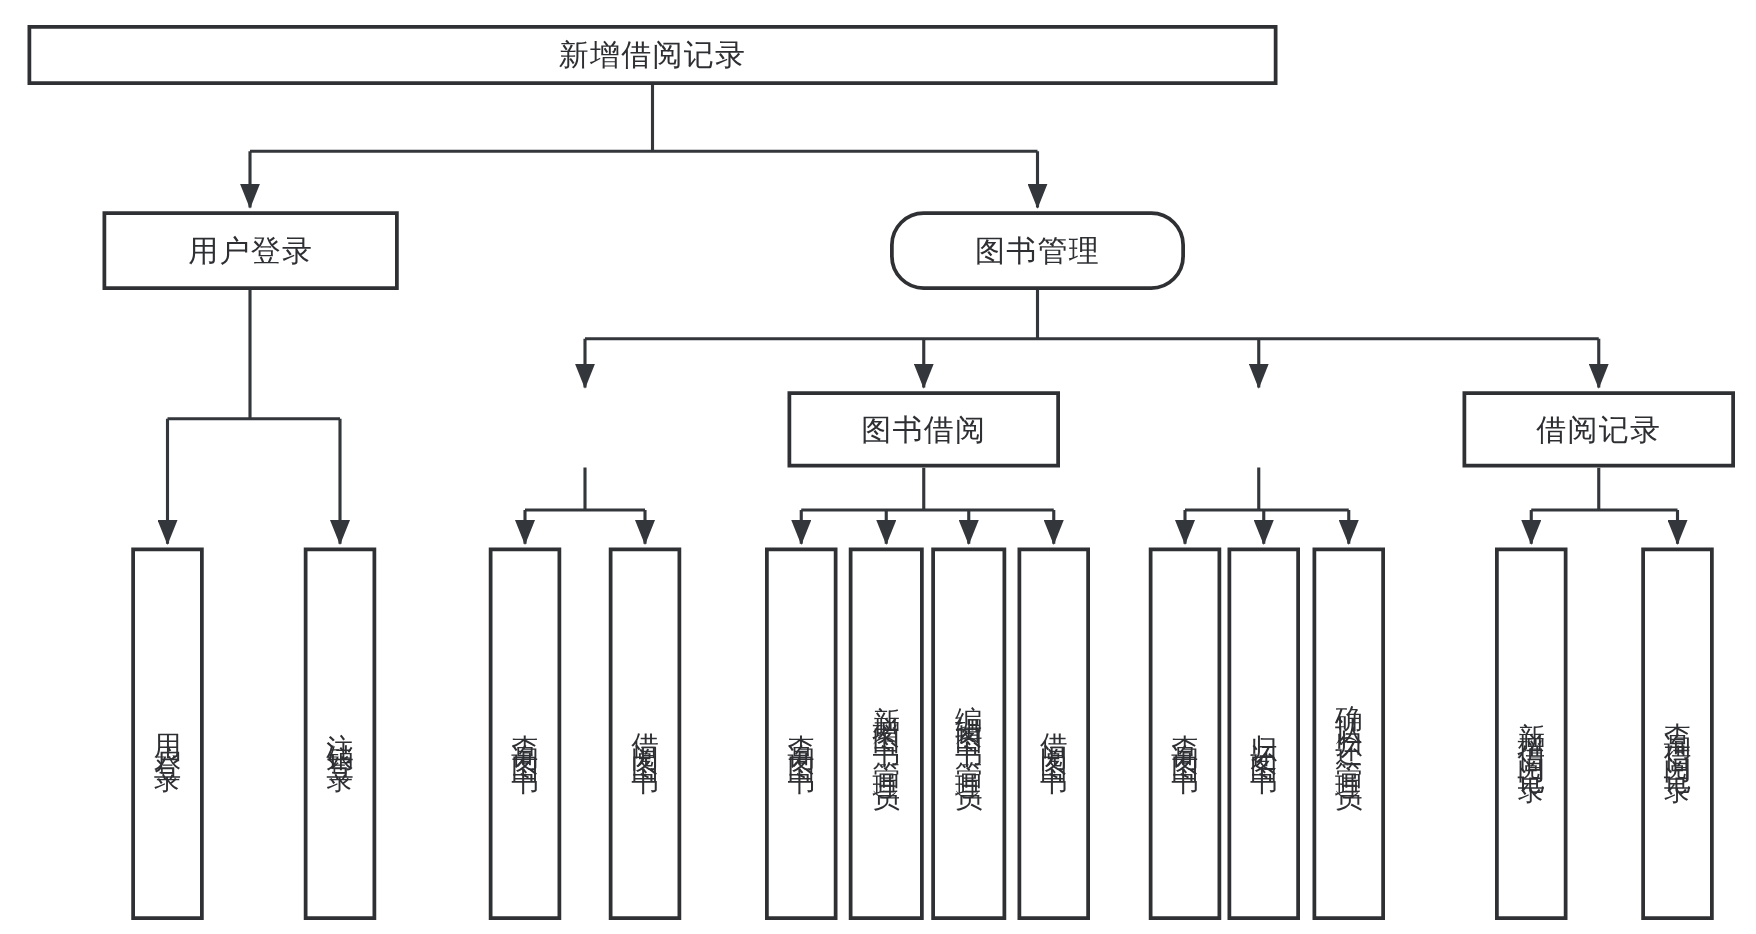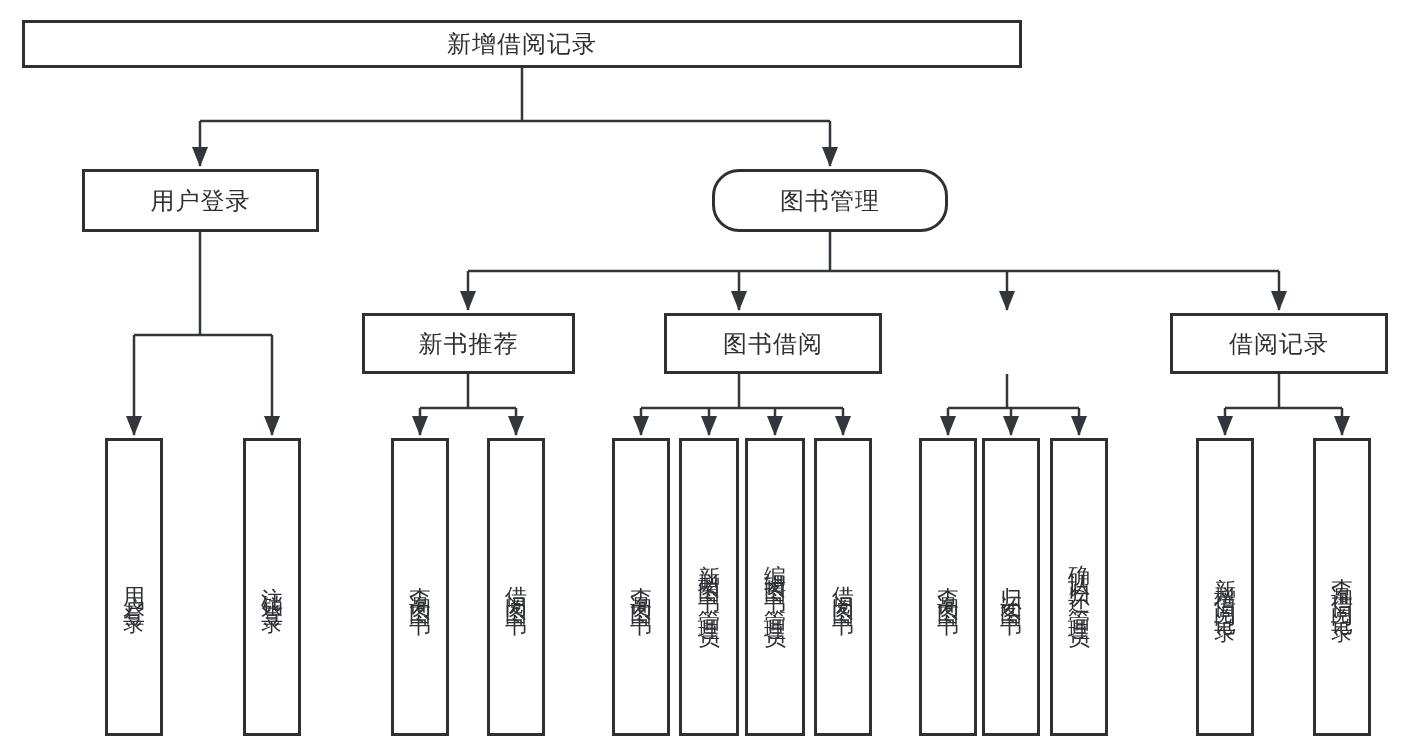--- a/index.html
+++ b/index.html
@@ -109,24 +109,21 @@
     <span>新增借阅记录</span>
   </div>
 
   <div class="box" style="left:82px;top:169px;width:237px;height:63px;">
     <span>用户登录</span>
   </div>
   <div class="box" style="left:712px;top:169px;width:236px;height:63px;border-radius:27px;">
     <span>图书管理</span>
   </div>
 
-  <div class="box" style="left:362px;top:313px;width:213px;height:61px;">
-    <span>新书推荐</span>
-  </div>
-  <div class="box" style="left:664px;top:313px;width:218px;height:61px;">
+  <div class="box" style="left:630px;top:313px;width:218px;height:61px;">
     <span>图书借阅</span>
   </div>
   <div class="box" style="left:1170px;top:313px;width:218px;height:61px;">
     <span>借阅记录</span>
   </div>
 
   <div class="leaf" style="left:105px;top:438px;width:58px;height:298px;">
     <span class="vtext">用户登录</span>
   </div>
   <div class="leaf" style="left:243px;top:438px;width:58px;height:298px;">

